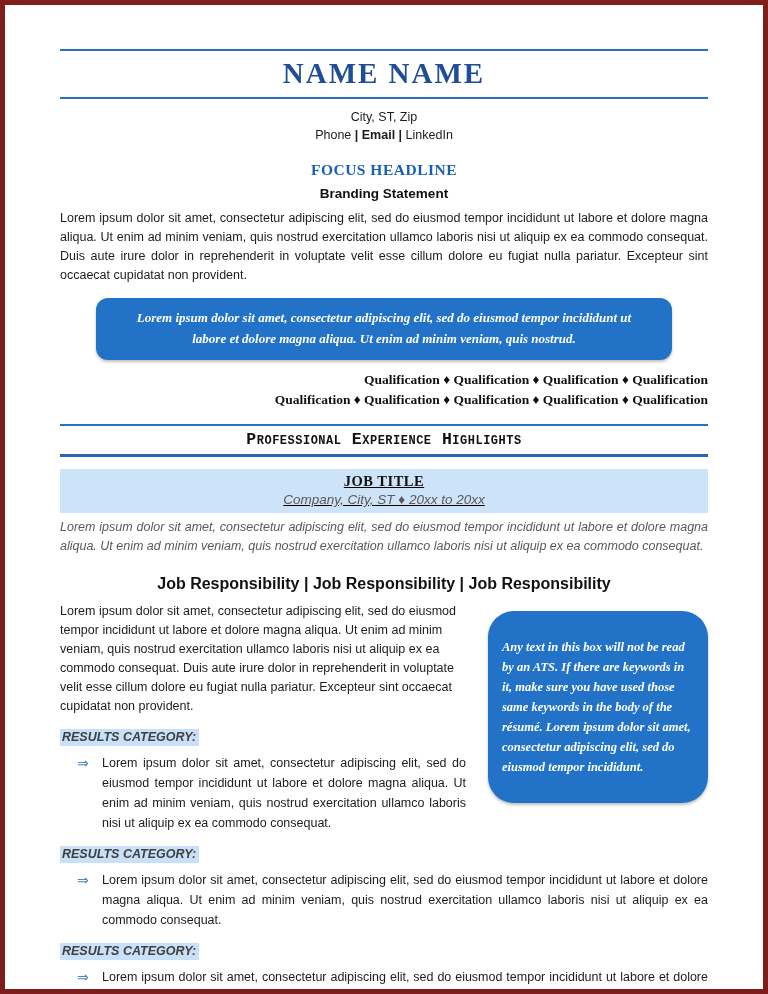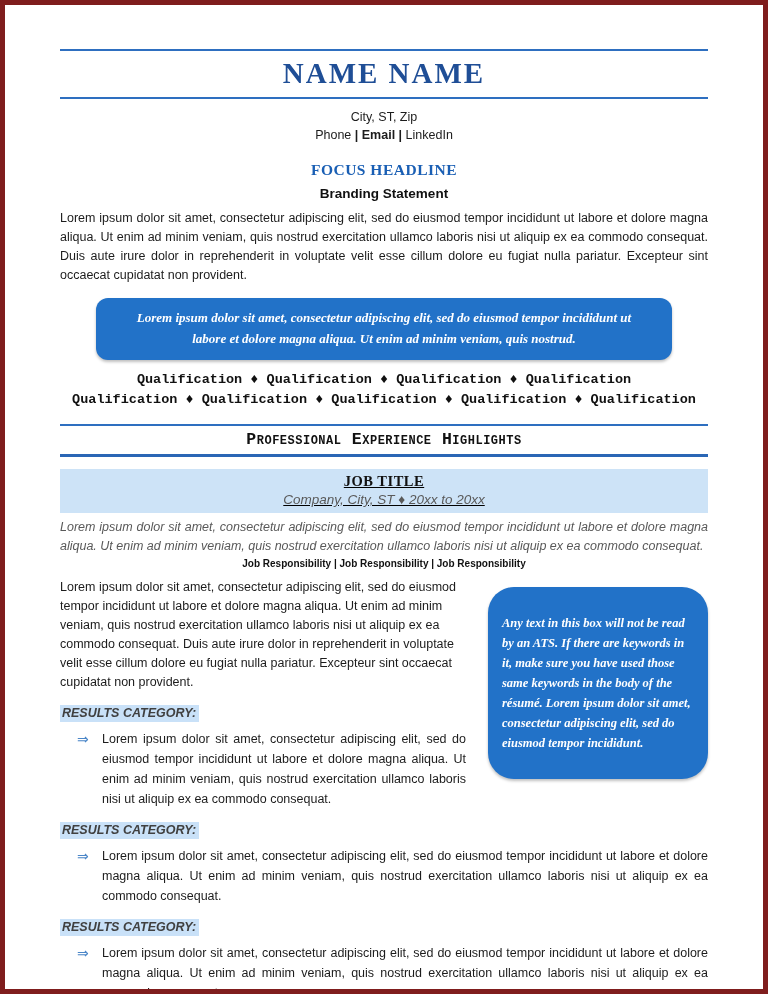--- a/index.html
+++ b/index.html
@@ -45,23 +45,23 @@
     box-shadow: 0 2px 3px rgba(0,0,0,0.25);
     text-align: center;
   }
   .callout-text {
     font-family: "Liberation Serif", serif;
     font-style: italic; font-weight: bold;
     color: #ffffff; font-size: 13px; line-height: 21px;
   }
 
   .quals {
-    font-family: Liberation Mono, monospace;
+    font-family: Liberation Serif, serif;
     font-weight: bold; font-size: 13.5px; color: #111;
-    text-align: center; line-height: 20px; margin-top: 10px;
+    text-align: right; line-height: 20px; margin-top: 10px;
   }
 
   .sect-rule-top { margin-top: 14px; }
   .section-title {
     font-family: Liberation Mono, monospace;
     font-variant: small-caps;
     font-weight: bold; font-size: 16.5px; color: #111;
     text-align: center; padding: 4px 0 5px 0; letter-spacing: 0.5px;
   }
 
@@ -69,21 +69,21 @@
     background: #cde3f7; margin-top: 12px; padding: 4px 0 6px 0; text-align: center; text-decoration: underline;
   }
   .job-title {
     font-family: "Liberation Serif", serif;
     font-weight: bold; font-size: 14.5px; color: #111; letter-spacing: 0.5px;
   }
   .company-line { font-style: italic; font-size: 13.5px; color: #595959; margin-top: 2px; }
 
   .intro-par { font-style: italic; color: #595959; margin-top: 5px; }
 
-  .responsibilities { font-weight: bold; font-size: 10px; color: #111; text-align: center; margin-top: 2px; }
+  .responsibilities { font-weight: bold; font-size: 16px; color: #111; text-align: center; margin-top: 19px; }
 
   .flow { margin-top: 9px; }
   .ats-box {
     float: right;
     width: 220px;
     margin: 9px 0 10px 22px;
     background: #2272c8;
     border-radius: 26px;
     padding: 26px 14px;
     box-shadow: 0 2px 3px rgba(0,0,0,0.25);

